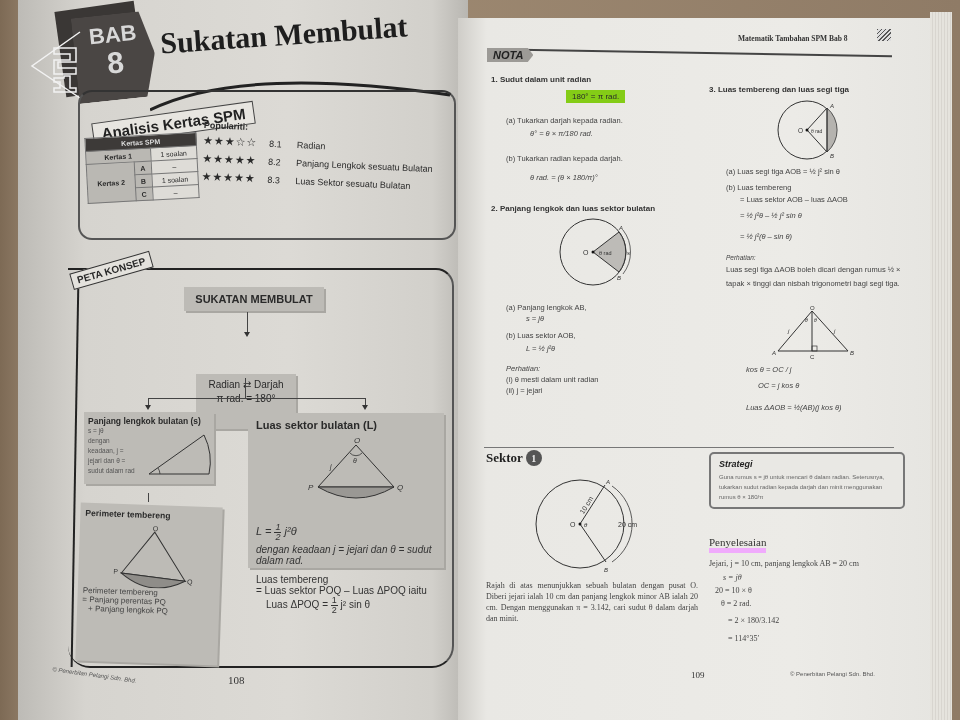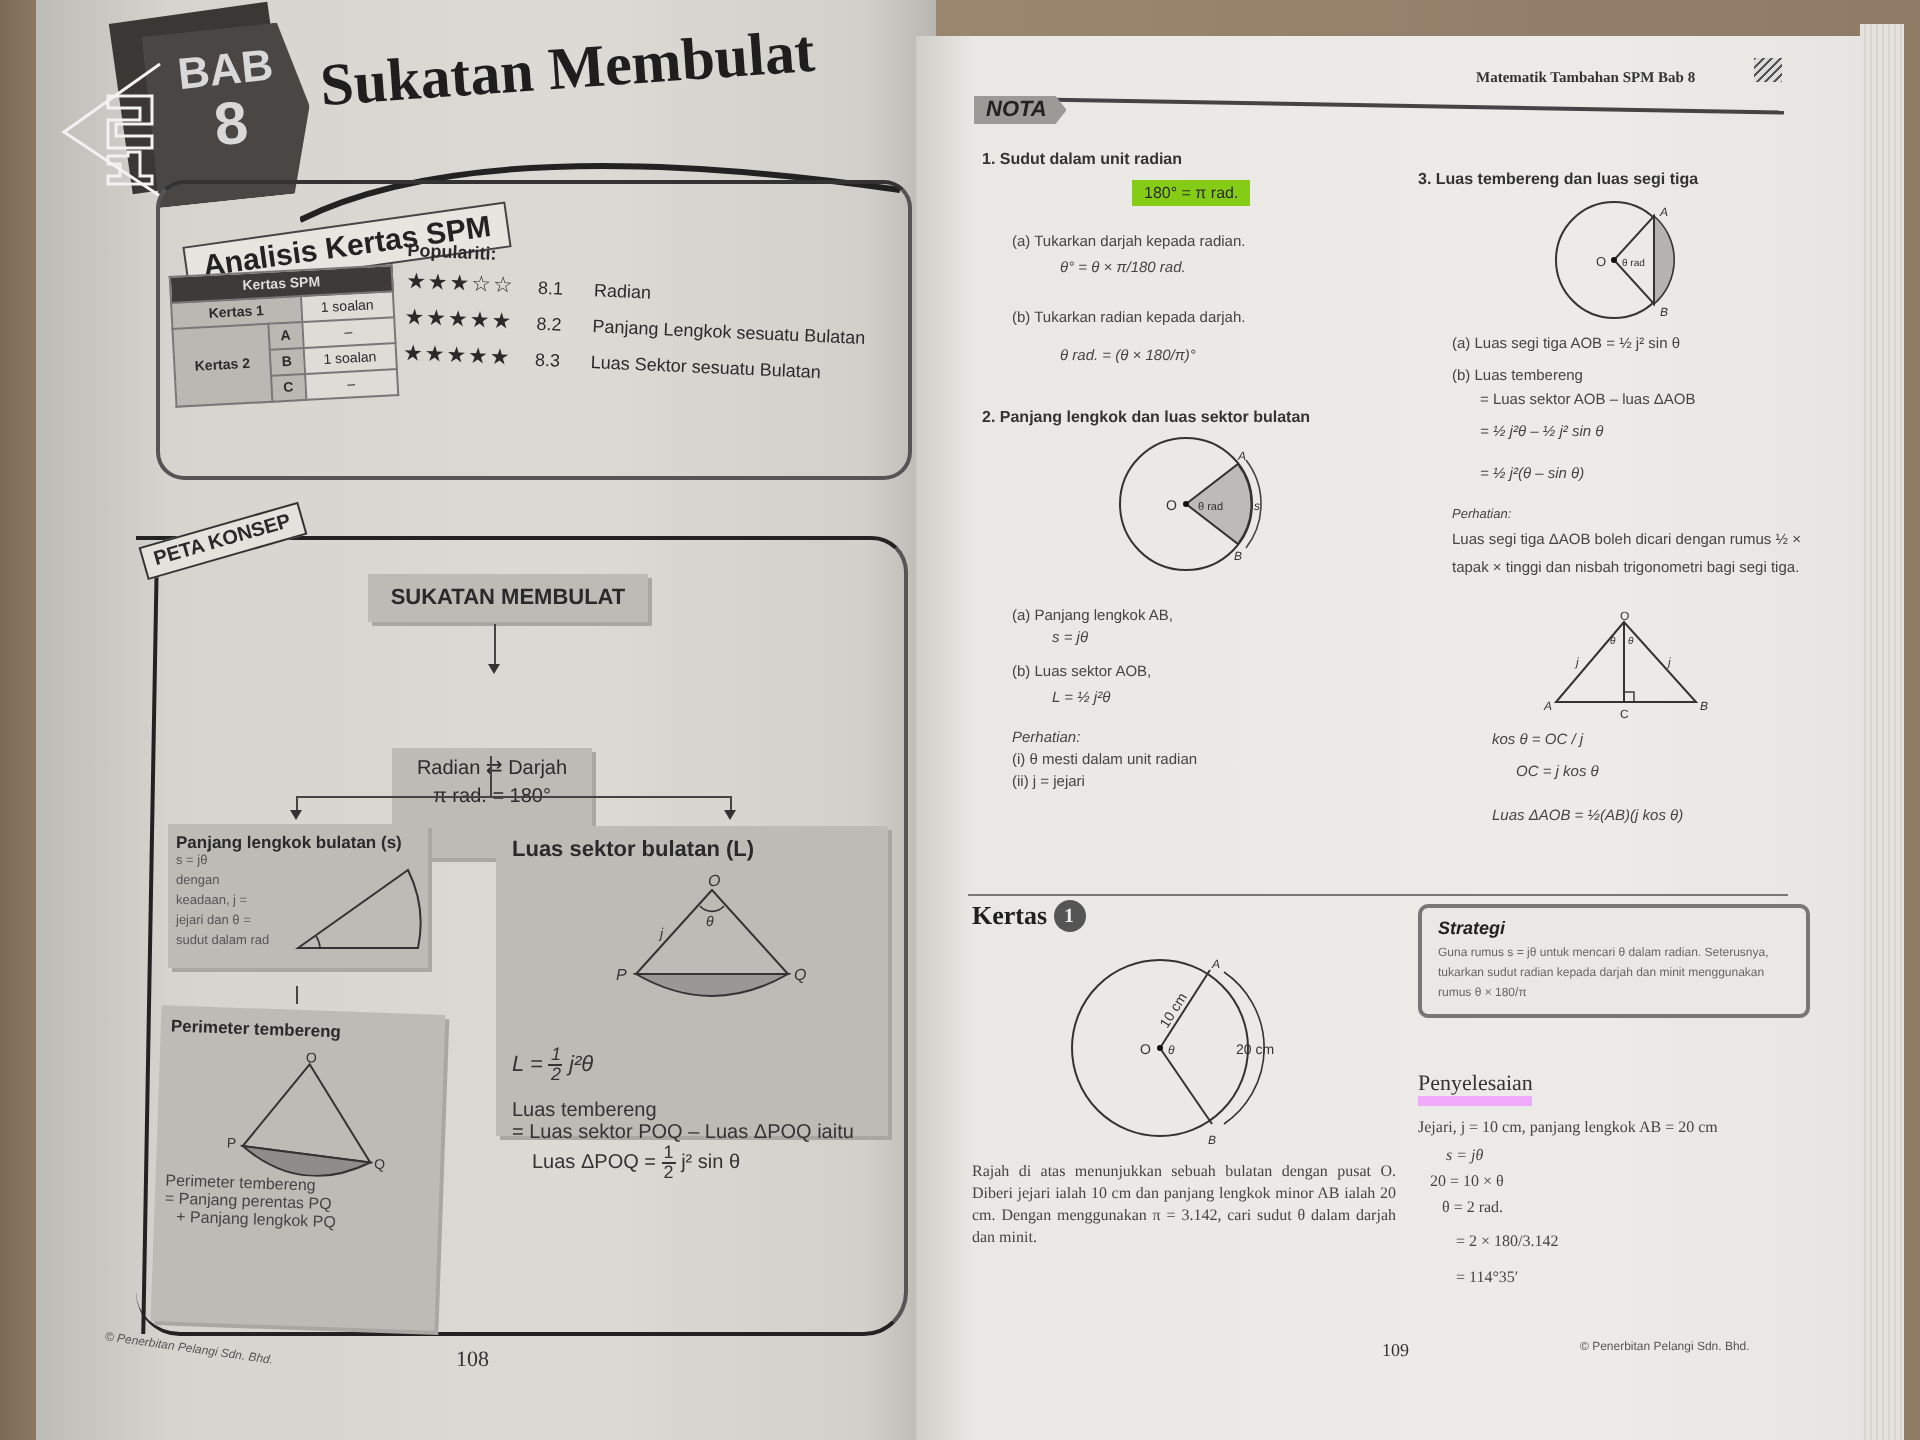--- a/index.html
+++ b/index.html
@@ -258,20 +258,21 @@
     <text x="4" y="55" font-size="8" fill="#333" font-style="italic" font-family="Liberation Sans, sans-serif">P</text>
     <text x="93" y="55" font-size="8" fill="#333" font-style="italic" font-family="Liberation Sans, sans-serif">Q</text>
     <text x="49" y="28" font-size="7" fill="#333" font-style="italic" font-family="Liberation Sans, sans-serif">θ</text>
     <text x="26" y="34" font-size="7" fill="#333" font-style="italic" font-family="Liberation Sans, sans-serif">j</text>
   </svg>
   <div class="formula italic" style="margin-top:18px;">
     <span>L =</span>
     <span class="frac"><span class="top">1</span><span>2</span></span>
     <span>j²θ</span>
   </div>
+  <div class="formula italic" style="font-size:10px;margin-top:2px;">dengan keadaan j = jejari dan θ = sudut dalam rad.</div>
   <div class="formula" style="font-size:10px;margin-top:8px;">Luas tembereng</div>
   <div class="formula" style="font-size:10px;">= Luas sektor POQ – Luas ΔPOQ iaitu</div>
   <div class="formula" style="font-size:10px;padding-left:10px;">
     <span>Luas ΔPOQ =</span>
     <span class="frac"><span class="top">1</span><span>2</span></span>
     <span>j² sin θ</span>
   </div>
 </div>
 
 <div class="abs copyright" style="left:52px;top:672px;transform:rotate(8deg);">© Penerbitan Pelangi Sdn. Bhd.</div>
@@ -342,21 +343,21 @@
   <text x="44" y="17" font-size="5" fill="#333" font-style="italic" font-family="Liberation Sans, sans-serif">θ</text>
   <text x="18" y="28" font-size="6" fill="#333" font-style="italic" font-family="Liberation Sans, sans-serif">j</text>
   <text x="64" y="28" font-size="6" fill="#333" font-style="italic" font-family="Liberation Sans, sans-serif">j</text>
 </svg>
 <div class="abs rtxt italic" style="left:746px;top:364px;">kos θ = OC / j</div>
 <div class="abs rtxt italic" style="left:758px;top:380px;">OC = j kos θ</div>
 <div class="abs rtxt italic" style="left:746px;top:402px;">Luas ΔAOB = ½(AB)(j kos θ)</div>
 
 <div class="abs contoh-rule" style="left:484px;top:447px;width:410px;"></div>
 <div class="abs contoh" style="left:486px;top:450px;">
-  <span>Kertas</span>
+  <span>Sektor</span>
   <span class="badge">1</span>
 </div>
 <svg class="abs" style="left:530px;top:478px;" width="120" height="94">
   <circle cx="50" cy="46" r="44" fill="none" stroke="#333" stroke-width="1"></circle>
   <line x1="50" y1="46" x2="75" y2="7" stroke="#333" stroke-width="1"></line>
   <line x1="50" y1="46" x2="76" y2="84" stroke="#333" stroke-width="1"></line>
   <path d="M82 8 A46 46 0 0 1 82 84" fill="none" stroke="#333" stroke-width="0.8"></path>
   <circle cx="50" cy="46" r="1.5" fill="#111"></circle>
   <text x="40" y="49" font-size="7" fill="#333" font-family="Liberation Sans, sans-serif">O</text>
   <text x="54" y="49" font-size="6" fill="#333" font-style="italic" font-family="Liberation Sans, sans-serif">θ</text>

